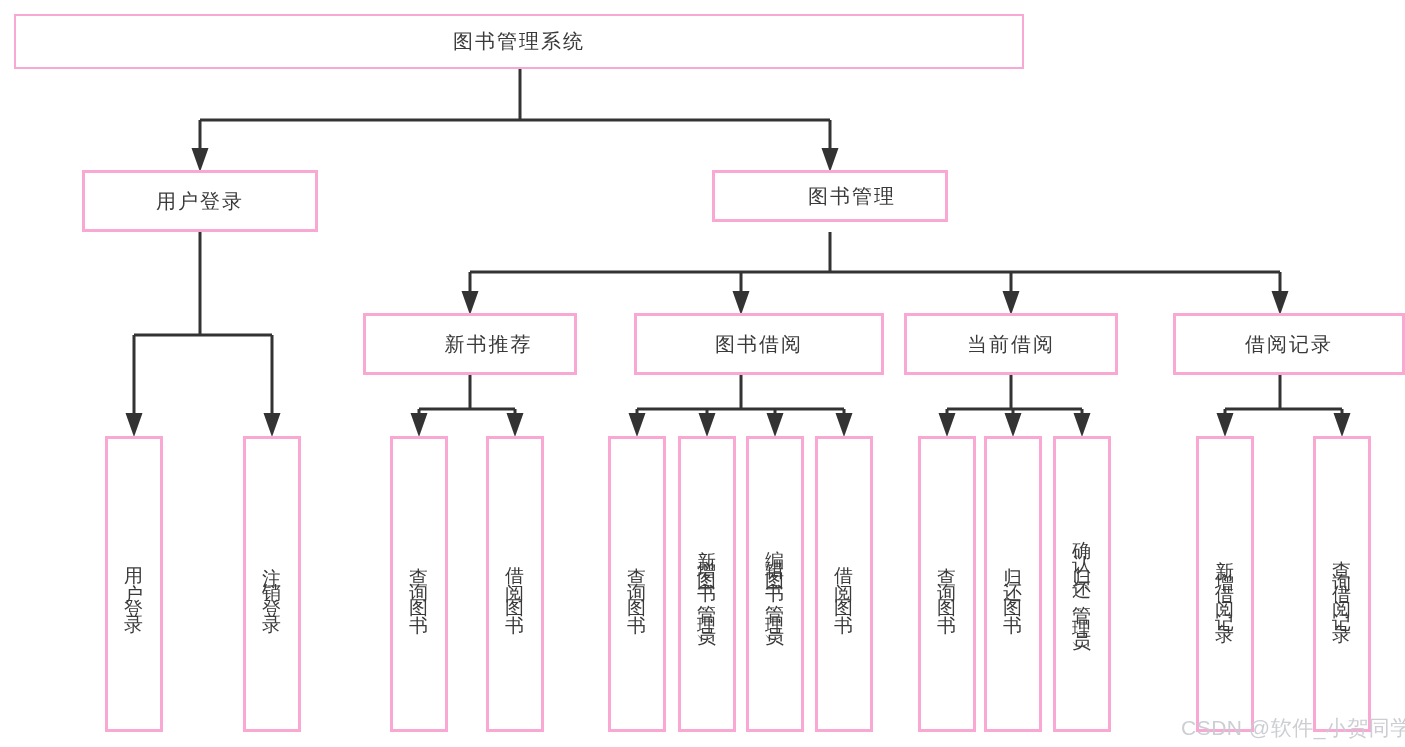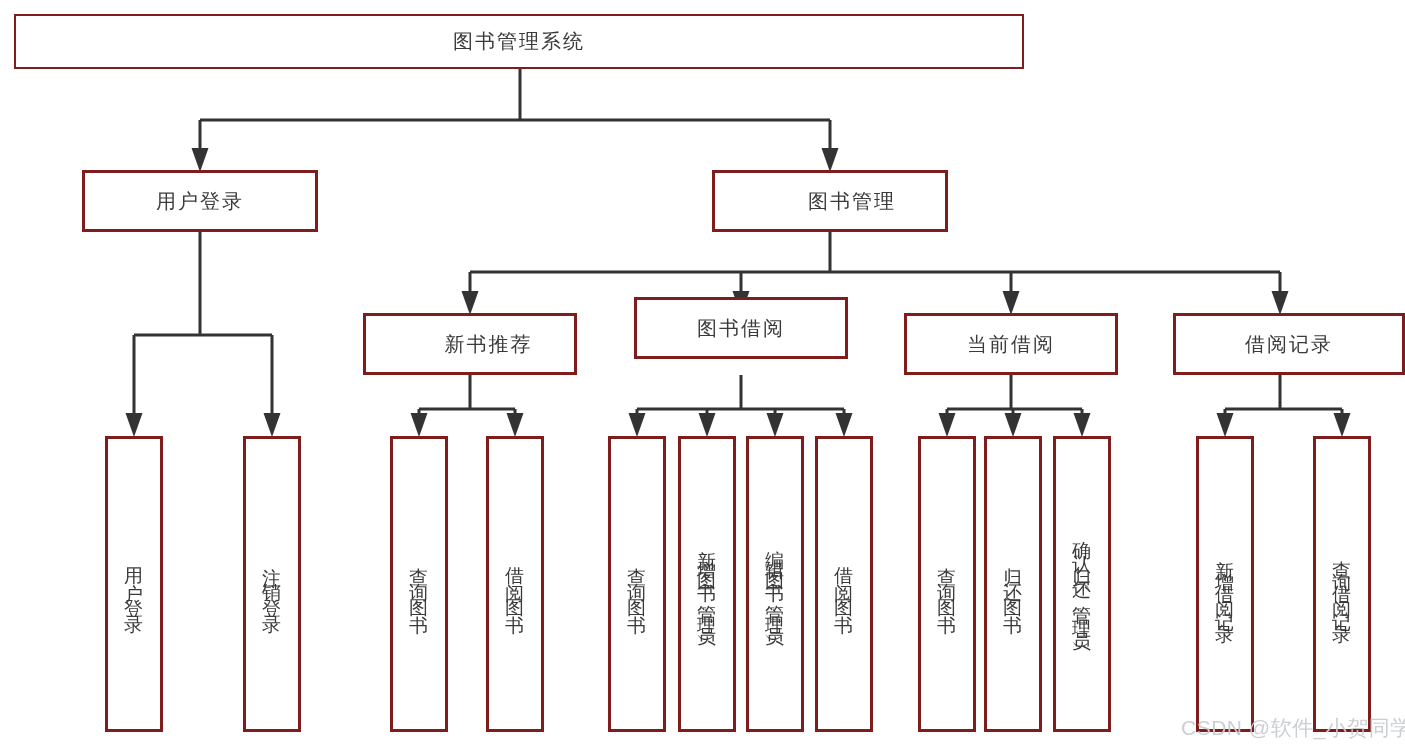--- a/index.html
+++ b/index.html
@@ -8,21 +8,21 @@
     width:1405px;height:747px;
     background:#ffffff;
     font-family:"Liberation Sans",sans-serif;
     overflow:hidden;
   }
   #connectors{position:absolute;left:0;top:0;width:1405px;height:747px;}
   .node{
     position:absolute;
     box-sizing:border-box;
     background:#ffffff;
-    border:3px solid #7f1d1d;
+    border:3px solid #f9a8d4;
     display:flex;align-items:center;justify-content:center;
     color:#3a3a3a;
     text-align:center;
   }
   .root-node{border-width:2px;font-size:20px;letter-spacing:2px;}
   .h-node{font-size:20px;letter-spacing:2px;}
   .leaf{
     writing-mode:vertical-rl;
     text-orientation:mixed;
     font-size:19px;
@@ -91,28 +91,28 @@
     </g>
   </svg>
 
   <div class="node root-node" style="left:14px;top:14px;width:1010px;height:55px;">
     <span>图书管理系统</span>
   </div>
 
   <div class="node h-node" style="left:82px;top:170px;width:236px;height:62px;">
     <span>用户登录</span>
   </div>
-  <div class="node h-node" style="left:712px;top:170px;width:236px;height:62px;padding-left:44px;">
+  <div class="node h-node" style="left:712px;top:170px;width:236px;height:52px;padding-left:44px;">
     <span>图书管理</span>
   </div>
 
   <div class="node h-node" style="left:363px;top:313px;width:214px;height:62px;padding-left:37px;">
     <span>新书推荐</span>
   </div>
-  <div class="node h-node" style="left:634px;top:297px;width:214px;height:62px;align-items:center;">
+  <div class="node h-node" style="left:634px;top:313px;width:250px;height:62px;align-items:center;">
     <span>图书借阅</span>
   </div>
   <div class="node h-node" style="left:904px;top:313px;width:214px;height:62px;">
     <span>当前借阅</span>
   </div>
   <div class="node h-node" style="left:1173px;top:313px;width:232px;height:62px;">
     <span>借阅记录</span>
   </div>
 
   <div class="node leaf ls4" style="left:105px;top:436px;width:58px;height:296px;">

